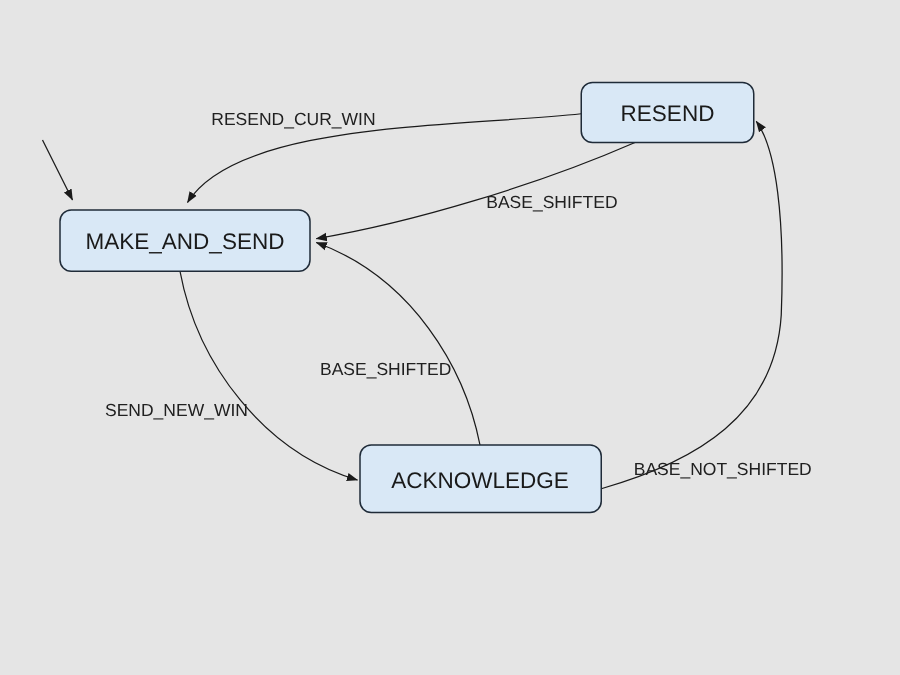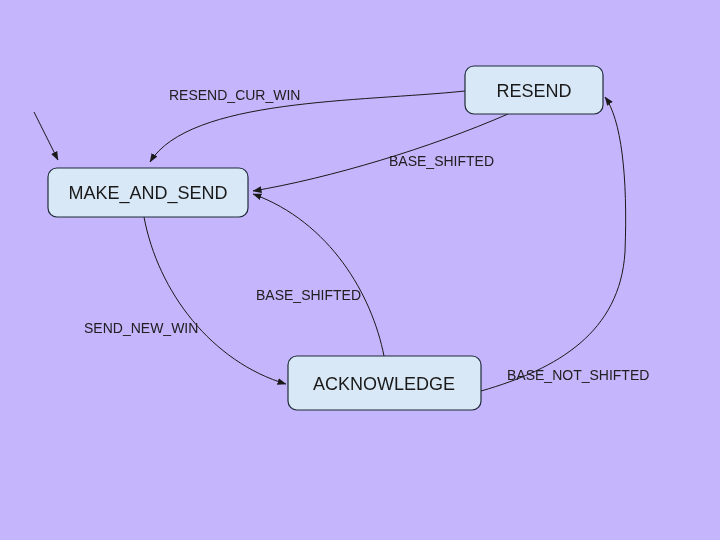--- a/index.html
+++ b/index.html
@@ -5,21 +5,21 @@
   html, body {
     margin: 0;
     padding: 0;
     background: #ffffff;
     font-family: "Liberation Sans", sans-serif;
   }
   .canvas {
     position: relative;
     width: 720px;
     height: 540px;
-    background: #c4b5fd;
+    background: #e5e5e5;
     overflow: hidden;
   }
   svg { display: block; }
   .edge {
     fill: none;
     stroke: #1a1a1a;
     stroke-width: 1;
   }
   .node-rect {
     stroke: #1f2b38;

